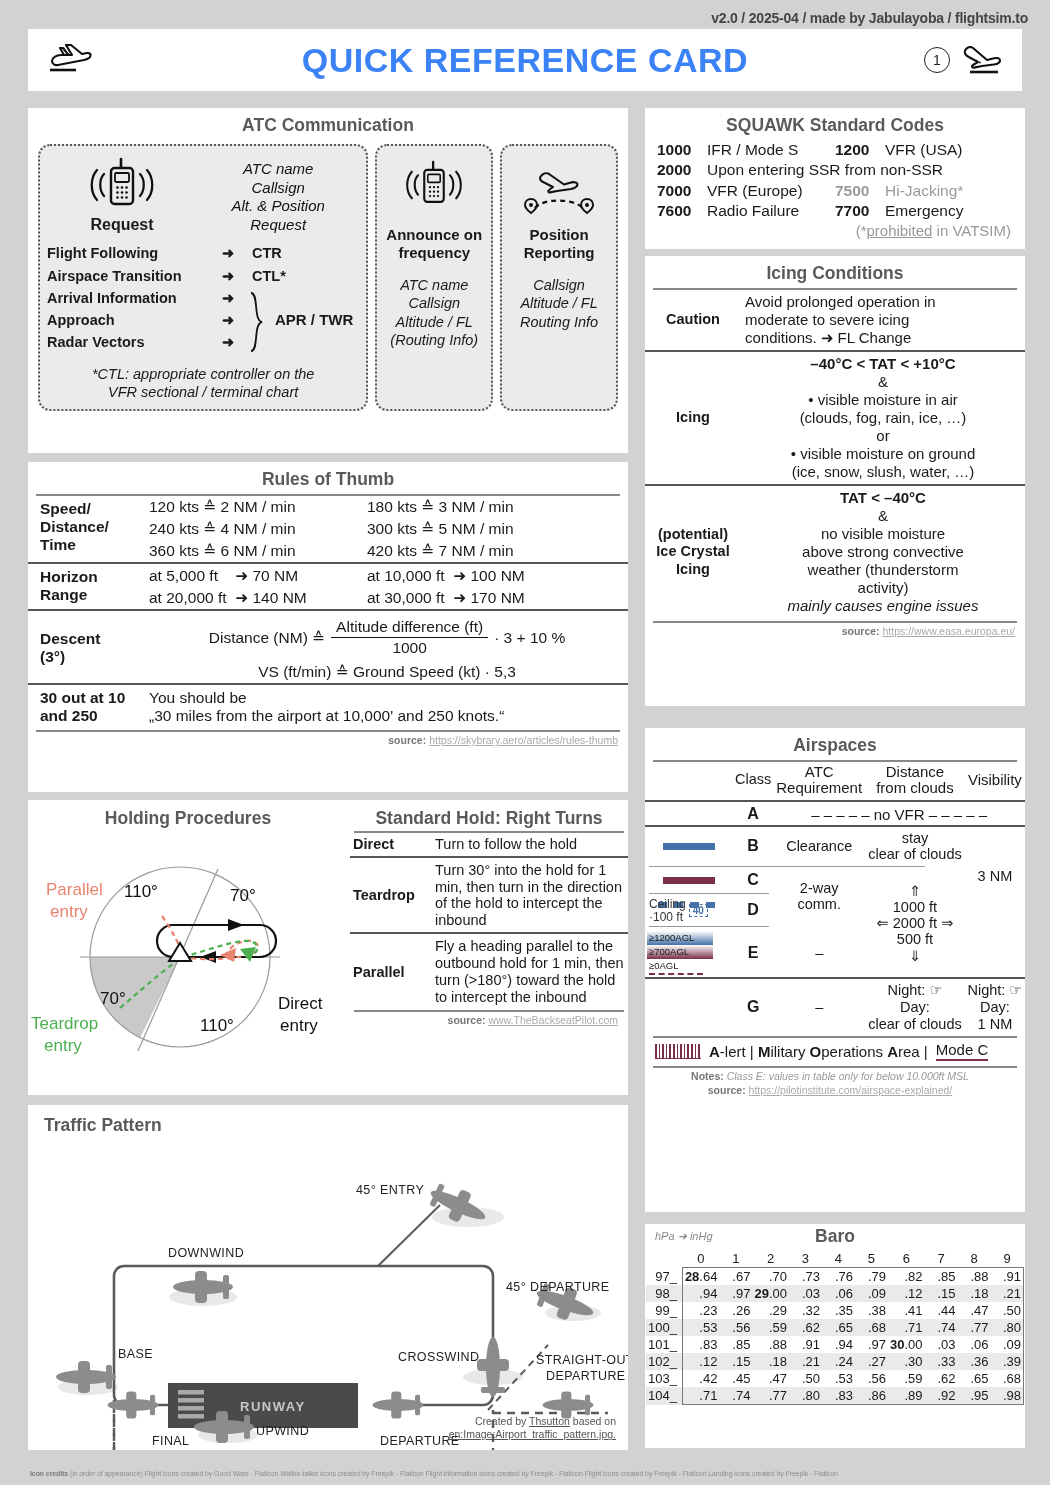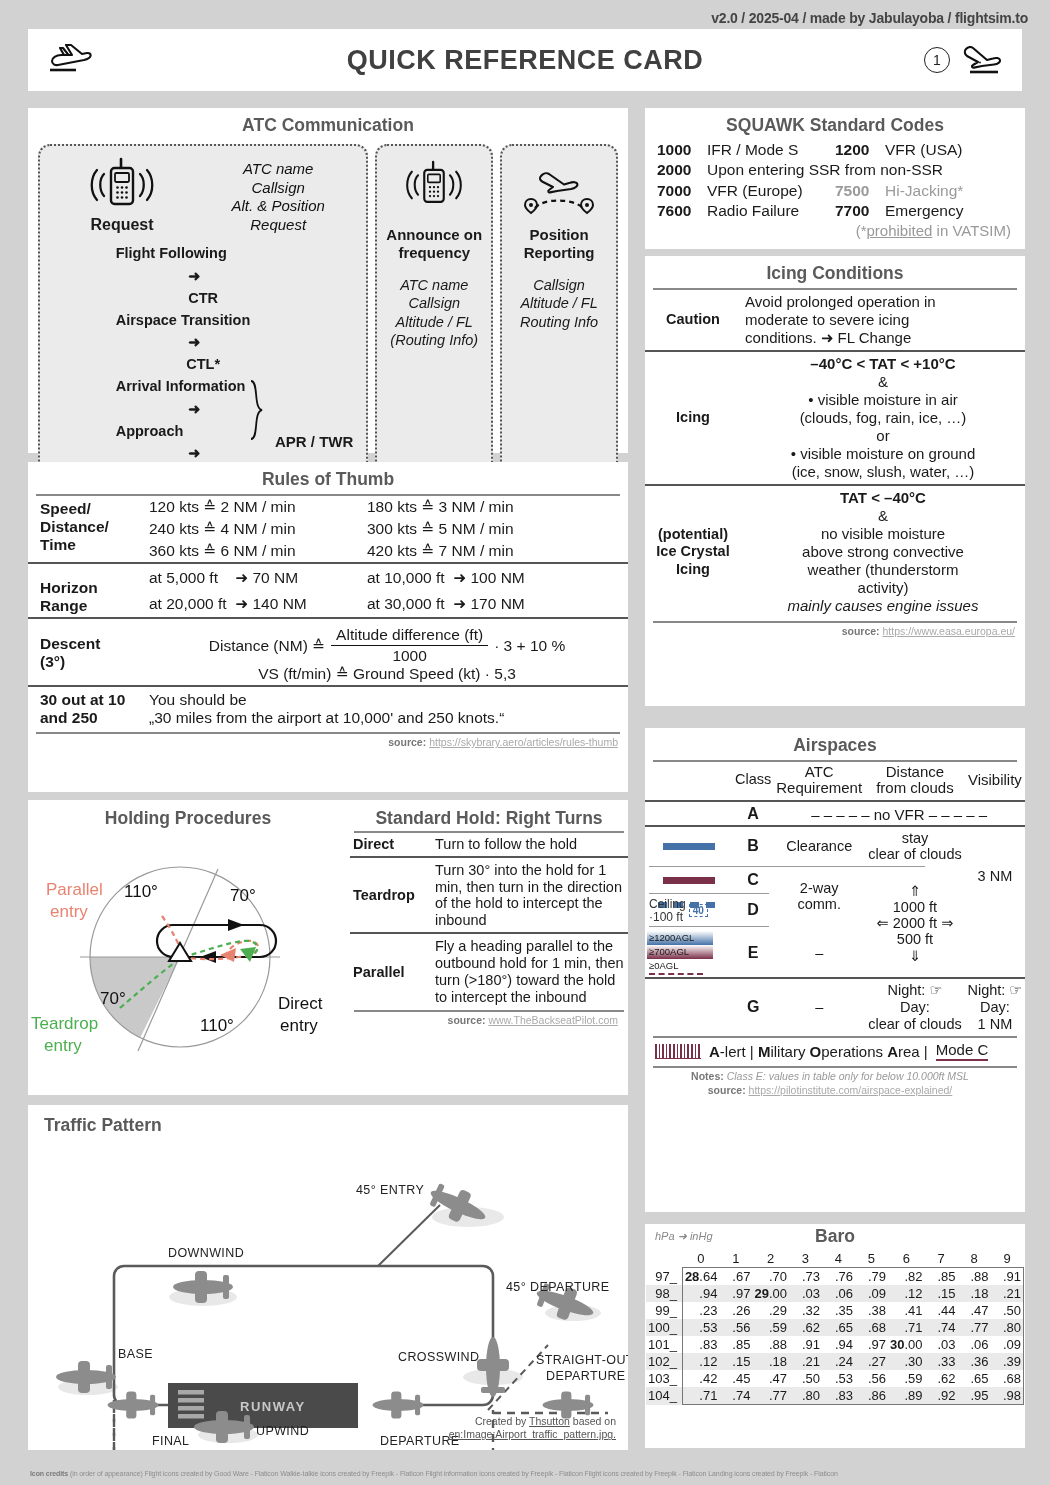--- a/index.html
+++ b/index.html
@@ -14,21 +14,21 @@
   .version-line {
     position:absolute; top:10px; right:22px;
     font-size:14px; font-weight:bold; color:#444;
     letter-spacing:-0.2px;
   }
   .header {
     position:absolute; left:28px; top:29px; width:994px; height:62px;
     background:#fff; display:flex; align-items:center; justify-content:center;
   }
   .header h1 {
-    font-size:27px; font-weight:bold; letter-spacing:0.5px; color:#404040;
+    font-size:34px; font-weight:bold; letter-spacing:0.5px; color:#3b82f6;
   }
   .header .hdr-left { position:absolute; left:18px; top:50%; transform:translateY(-50%); }
   .header .hdr-right { position:absolute; right:18px; top:50%; transform:translateY(-50%); display:flex; align-items:center; gap:8px;}
   .circle-num {
     width:26px;height:26px;border-radius:50%;border:1.4px solid #222;
     display:flex;align-items:center;justify-content:center;font-size:14px;color:#222;
   }
 
   .panel { position:absolute; background:#fff; }
   .panel-title {
@@ -46,21 +46,21 @@
     padding:8px 7px;
   }
   #atc-card-request { width:334px; }
   #atc-card-announce { width:119px; text-align:center; }
   #atc-card-position { width:119px; text-align:center; }
   .req-top { display:flex; align-items:flex-start; }
   .req-icon-col { width:150px; text-align:center; }
   .req-label { font-weight:bold; font-size:16px; margin-top:-4px; }
   .req-italic { flex:1; text-align:center; font-style:italic; font-size:15px; line-height:1.24; color:#111; padding-top:6px;}
   .req-rows { margin-top:8px; font-size:14.5px; font-weight:bold; line-height:1.53; position:relative;}
-  .req-row { display:flex; align-items:center;flex-direction:column; }
+  .req-row { display:flex; align-items:center; }
   .req-row .lbl { width:175px; }
   .req-row .arr { width:30px; }
   .brace-wrap { position:relative; }
   .apr-label { position:absolute; right:6px; top:50%; transform:translateY(-50%); font-weight:bold; font-size:15px;}
   .ctl-note { margin-top:12px; font-style:italic; font-size:14.5px; text-align:center; line-height:1.25; }
   .ann-title { font-weight:bold; font-size:15px; line-height:1.2; margin-top:6px;}
   .ann-body { font-style:italic; font-size:14.5px; line-height:1.26; margin-top:14px;}
 
   
   #squawk-panel { left:645px; top:108px; width:380px; height:141px; }
@@ -411,21 +411,21 @@
       <td>300 kts ≙ 5 NM / min</td>
     </tr>
     <tr>
       <td>360 kts ≙ 6 NM / min</td>
       <td>420 kts ≙ 7 NM / min</td>
     </tr>
     <tr class="sep2">
           <td colspan="3"></td>
         </tr>
     <tr>
-      <td class="rot-lbl" rowspan="2" style="vertical-align: top; padding-top: 14px; white-space: pre-line; margin-left: 28px;">Horizon
+      <td class="rot-lbl" rowspan="2" style="vertical-align: top; padding-top: 3px; white-space: pre-line; margin-left: 28px;">Horizon
 Range</td>
       <td><span>at 5,000 ft</span>&nbsp;&nbsp;&nbsp;&nbsp;<span>➜ 70 NM</span></td>
       <td><span>at 10,000 ft</span>&nbsp;&nbsp;<span>➜ 100 NM</span></td>
     </tr>
     <tr>
       <td><span>at 20,000 ft</span>&nbsp;&nbsp;<span>➜ 140 NM</span></td>
       <td><span>at 30,000 ft</span>&nbsp;&nbsp;<span>➜ 170 NM</span></td>
     </tr>
     <tr class="sep2">
           <td colspan="3"></td>
@@ -435,21 +435,21 @@
 (3°)</td>
       <td colspan="2" style="text-align:center;padding:6px 0 2px 0">
         <div style="display:flex;align-items:center;justify-content:center;gap:6px;">
           <span>Distance (NM)  ≙</span>
           <span class="frac">
             <span class="num" style="display:block">Altitude difference (ft)</span>
             <span class="den" style="display:block">1000</span>
           </span>
           <span>·  3 + 10 %</span>
         </div>
-        <div style="">VS (ft/min)  ≙ Ground Speed (kt)  · 5,3</div>
+        <div style="margin-top:6px">VS (ft/min)  ≙ Ground Speed (kt)  · 5,3</div>
       </td>
     </tr>
     <tr class="sep2">
           <td colspan="3"></td>
         </tr>
     <tr>
       <td class="rot-lbl" style="vertical-align: top; padding-top: 3px; white-space: pre-line;">30 out at 10
 and 250</td>
       <td colspan="2">
         <div>You should be</div>

